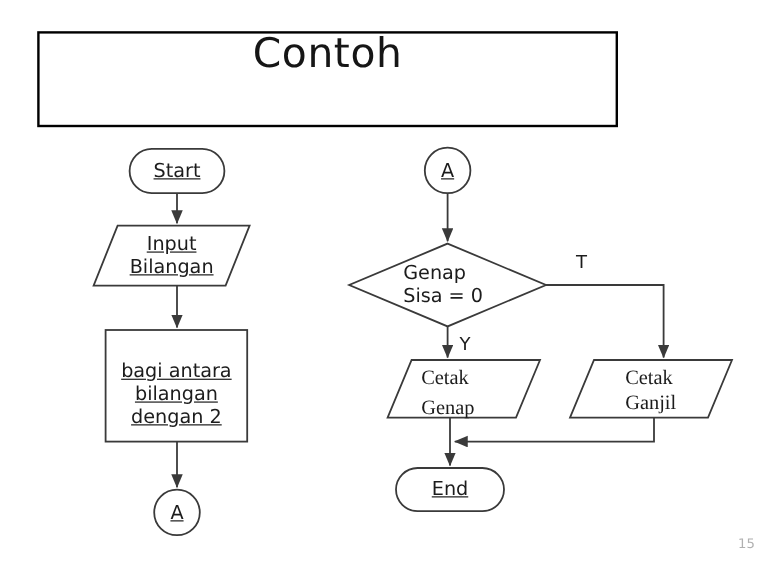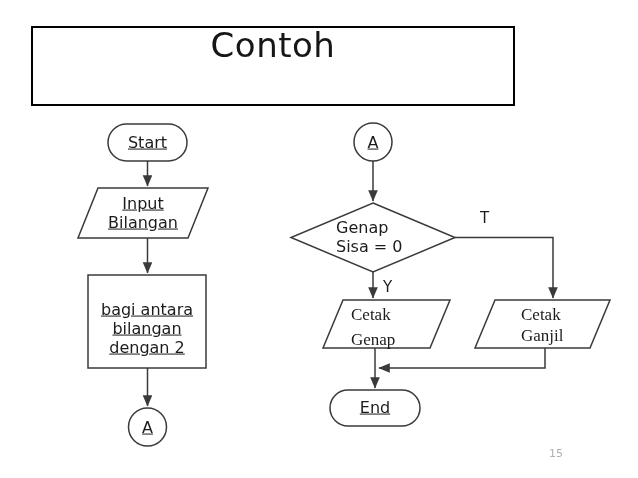--- a/index.html
+++ b/index.html
@@ -84,21 +84,21 @@
   }
   .branch {
     font-family: "DejaVu Sans", sans-serif;
     font-size: 15px;
     color: #1c1c1c;
   }
 
   
   #page-number {
     position: absolute;
-    left: 549px;
+    left: 615px;
     top: 447px;
     font-family: "DejaVu Sans", sans-serif;
     font-size: 11px;
     color: #b0b0b0;
   }
 </style>
 </head>
 <body>
 
 <div id="slide">

